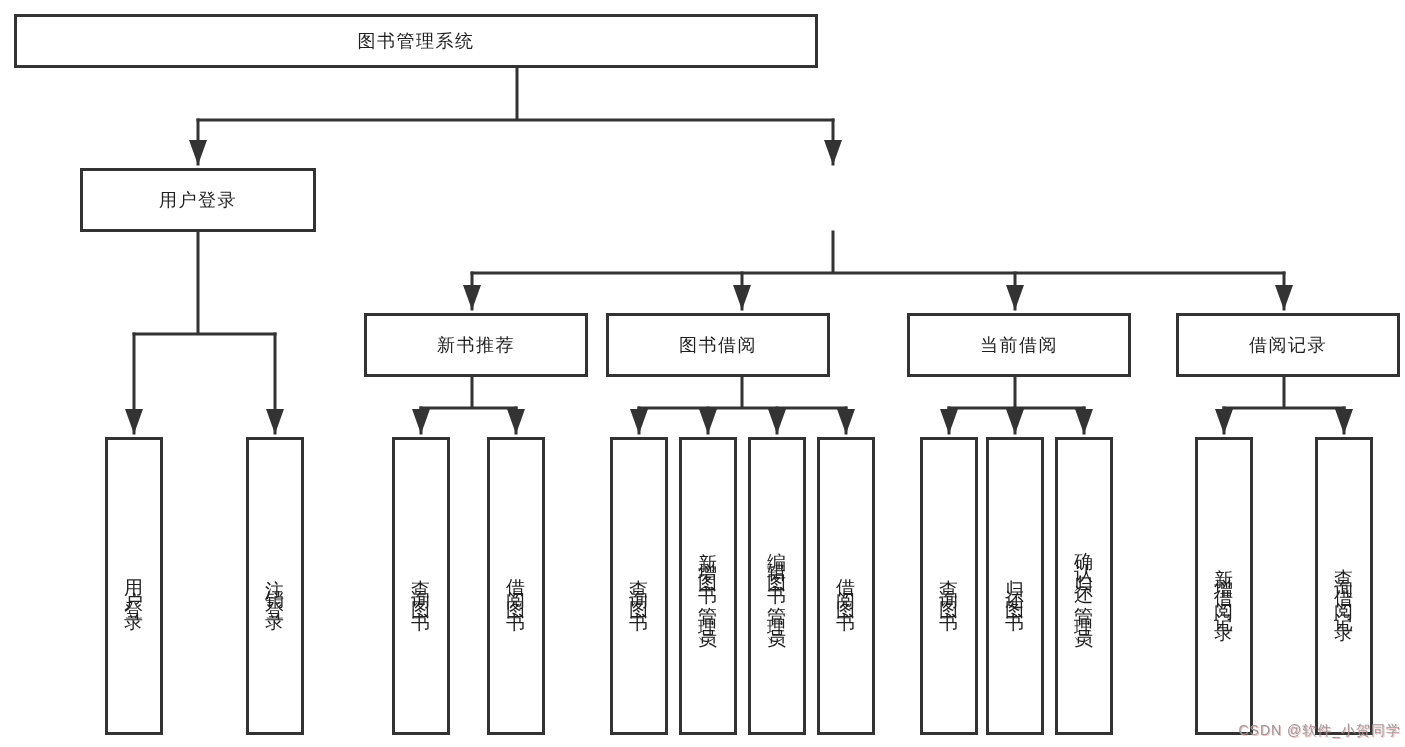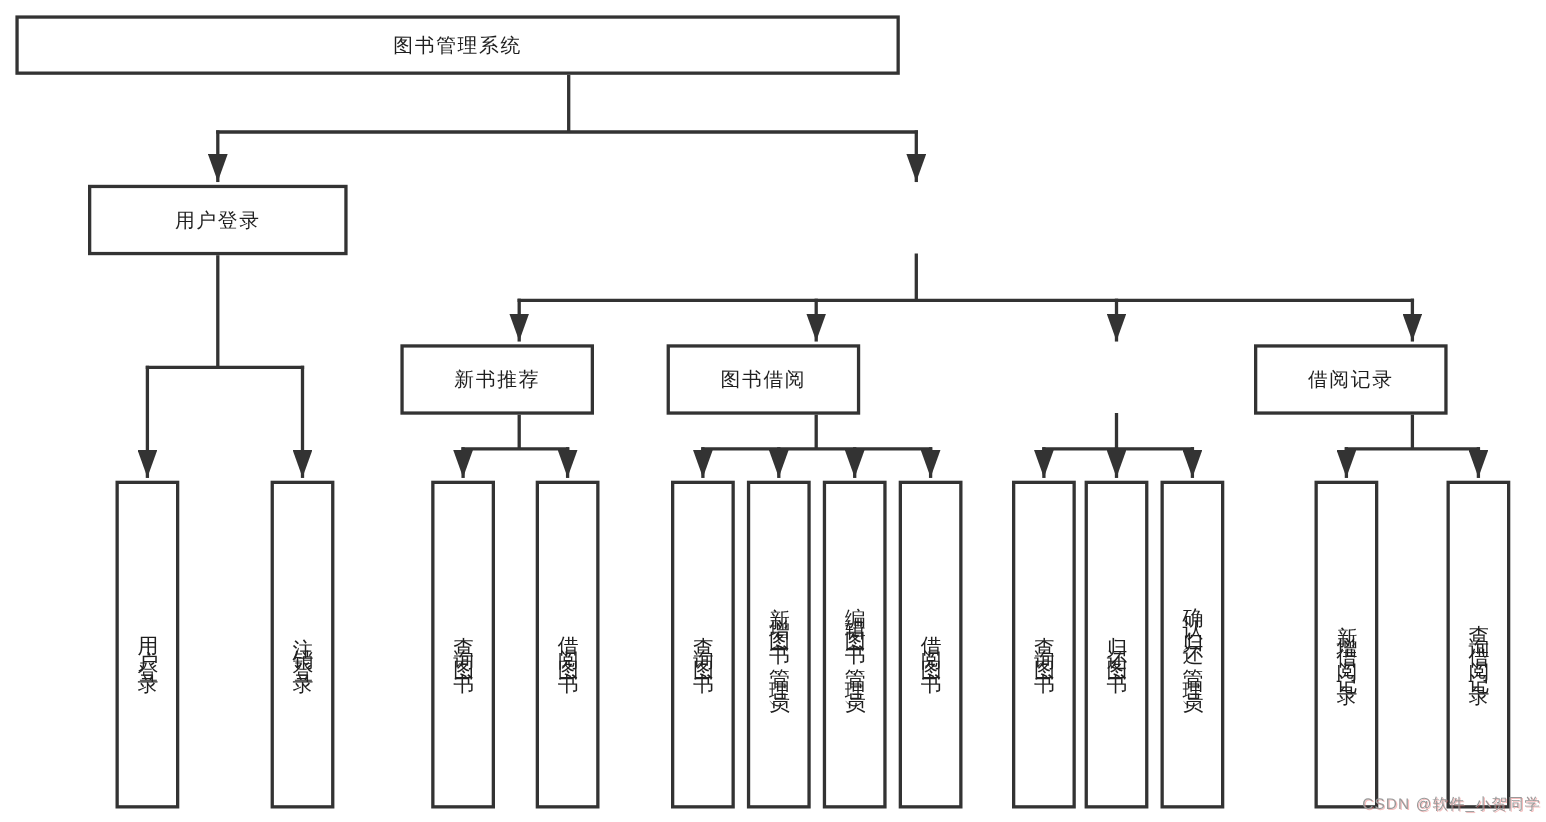--- a/index.html
+++ b/index.html
@@ -34,21 +34,21 @@
   }
   .h-node {
     font-size: 18px;
     letter-spacing: 1.5px;
     white-space: nowrap;
   }
   .root-node {
     left: 14px; top: 14px; width: 804px; height: 54px;
   }
   .l2-node { width: 236px; height: 64px; top: 168px; }
-  .l3-node { width: 176px; height: 64px; top: 313px; }
+  .l3-node { width: 224px; height: 64px; top: 313px; }
   .v-node {
     width: 58px; height: 298px; top: 437px;
     writing-mode: vertical-rl;
     text-orientation: mixed;
     font-size: 19px;
     letter-spacing: 11px;
     line-height: 1;
   }
   .watermark {
     position: absolute;
@@ -109,21 +109,22 @@
       <path d="M1344,408 V433" marker-end="url(#arrow)"></path>
     </g>
   </svg>
 
   <div class="node h-node root-node">图书管理系统</div>
 
   <div class="node h-node l2-node" style="left:80px">用户登录</div>
 
   <div class="node h-node l3-node" style="left:364px">新书推荐</div>
   <div class="node h-node l3-node" style="left:606px">图书借阅</div>
-  <div class="node h-node l3-node" style="left:1140px">借阅记录</div>
+  <div class="node h-node l3-node" style="left:907px">当前借阅</div>
+  <div class="node h-node l3-node" style="left:1176px">借阅记录</div>
 
   <div class="node v-node" style="left:105px">用户登录</div>
   <div class="node v-node" style="left:246px">注销登录</div>
 
   <div class="node v-node" style="left:392px">查询图书</div>
   <div class="node v-node" style="left:487px">借阅图书</div>
 
   <div class="node v-node" style="left:610px">查询图书</div>
   <div class="node v-node" style="left:679px">新增图书（管理员）</div>
   <div class="node v-node" style="left:748px">编辑图书（管理员）</div>

